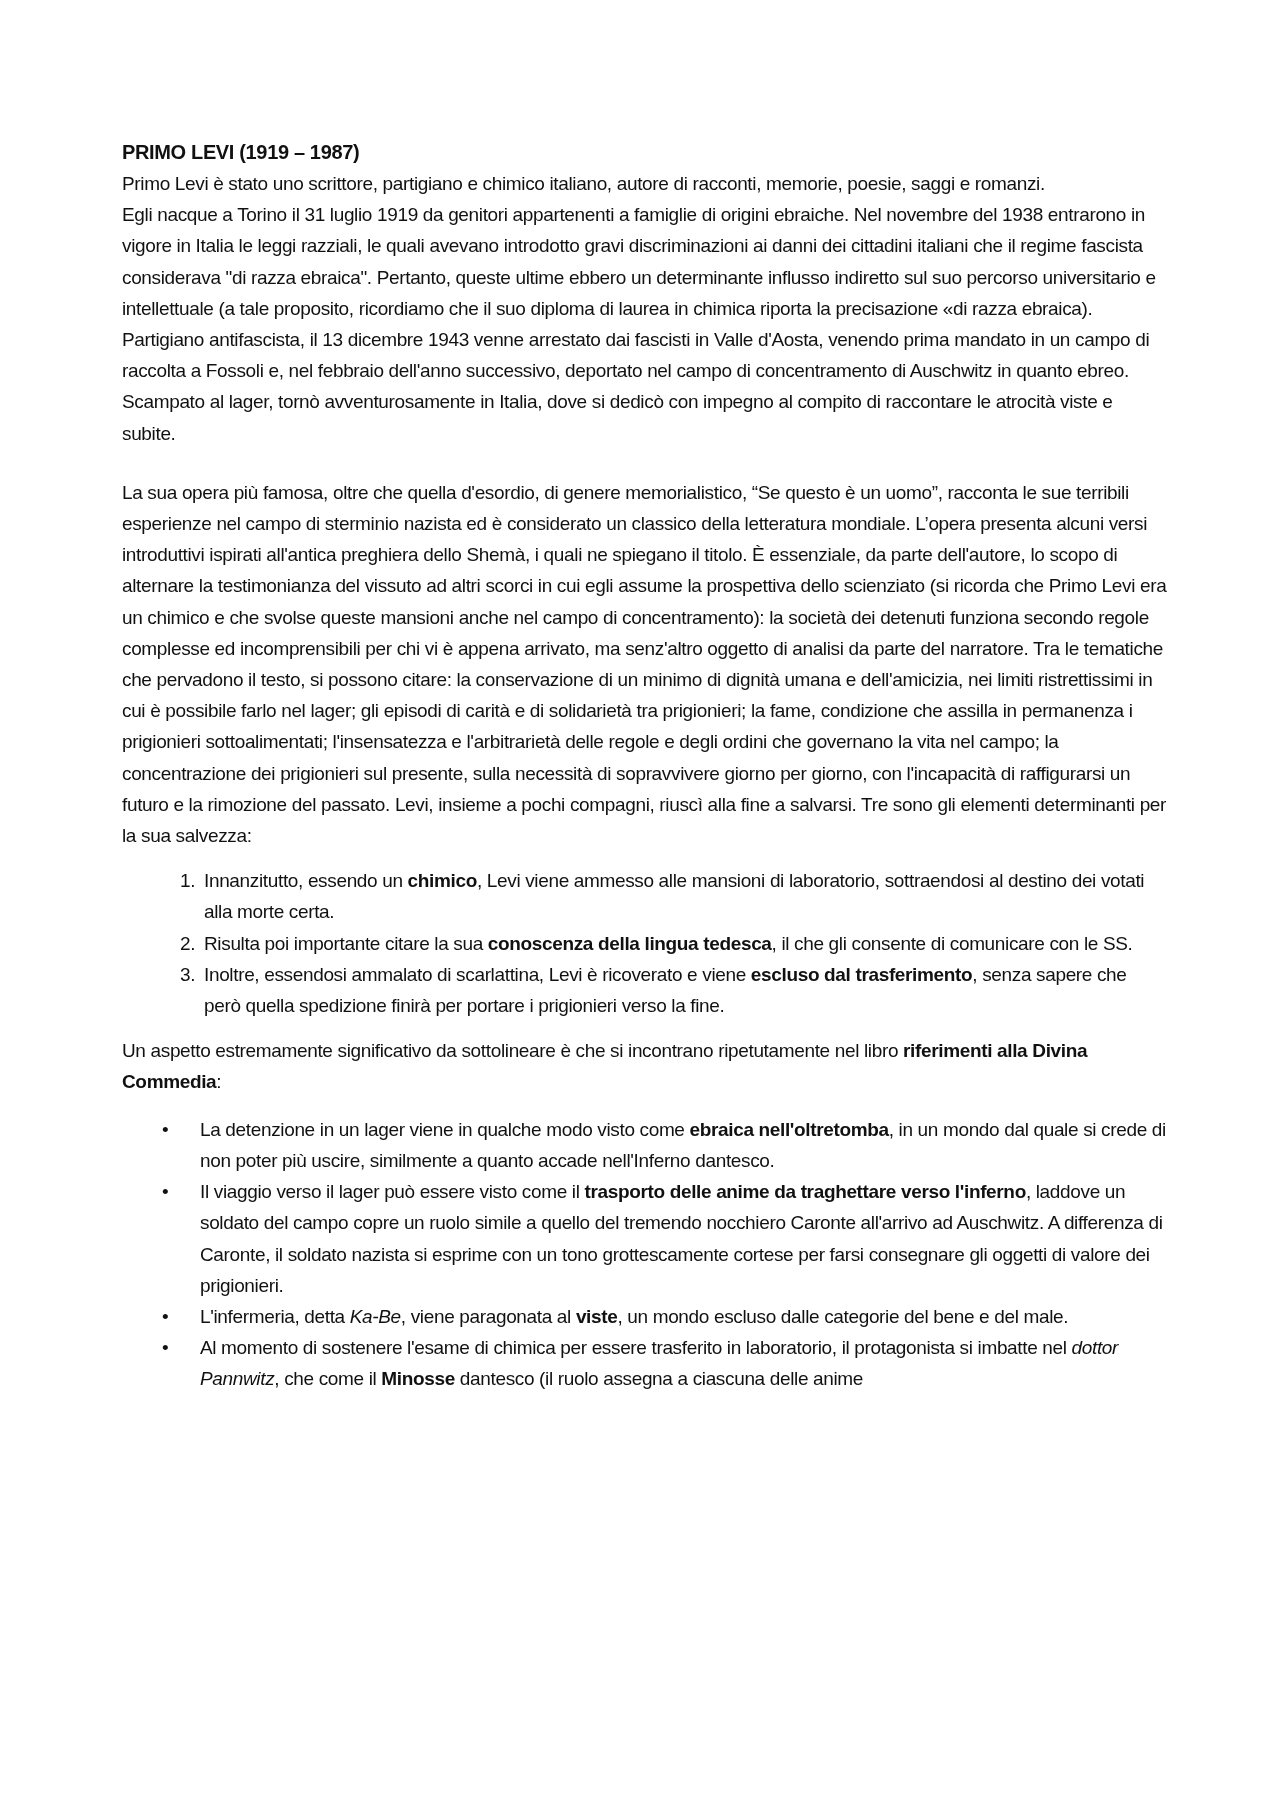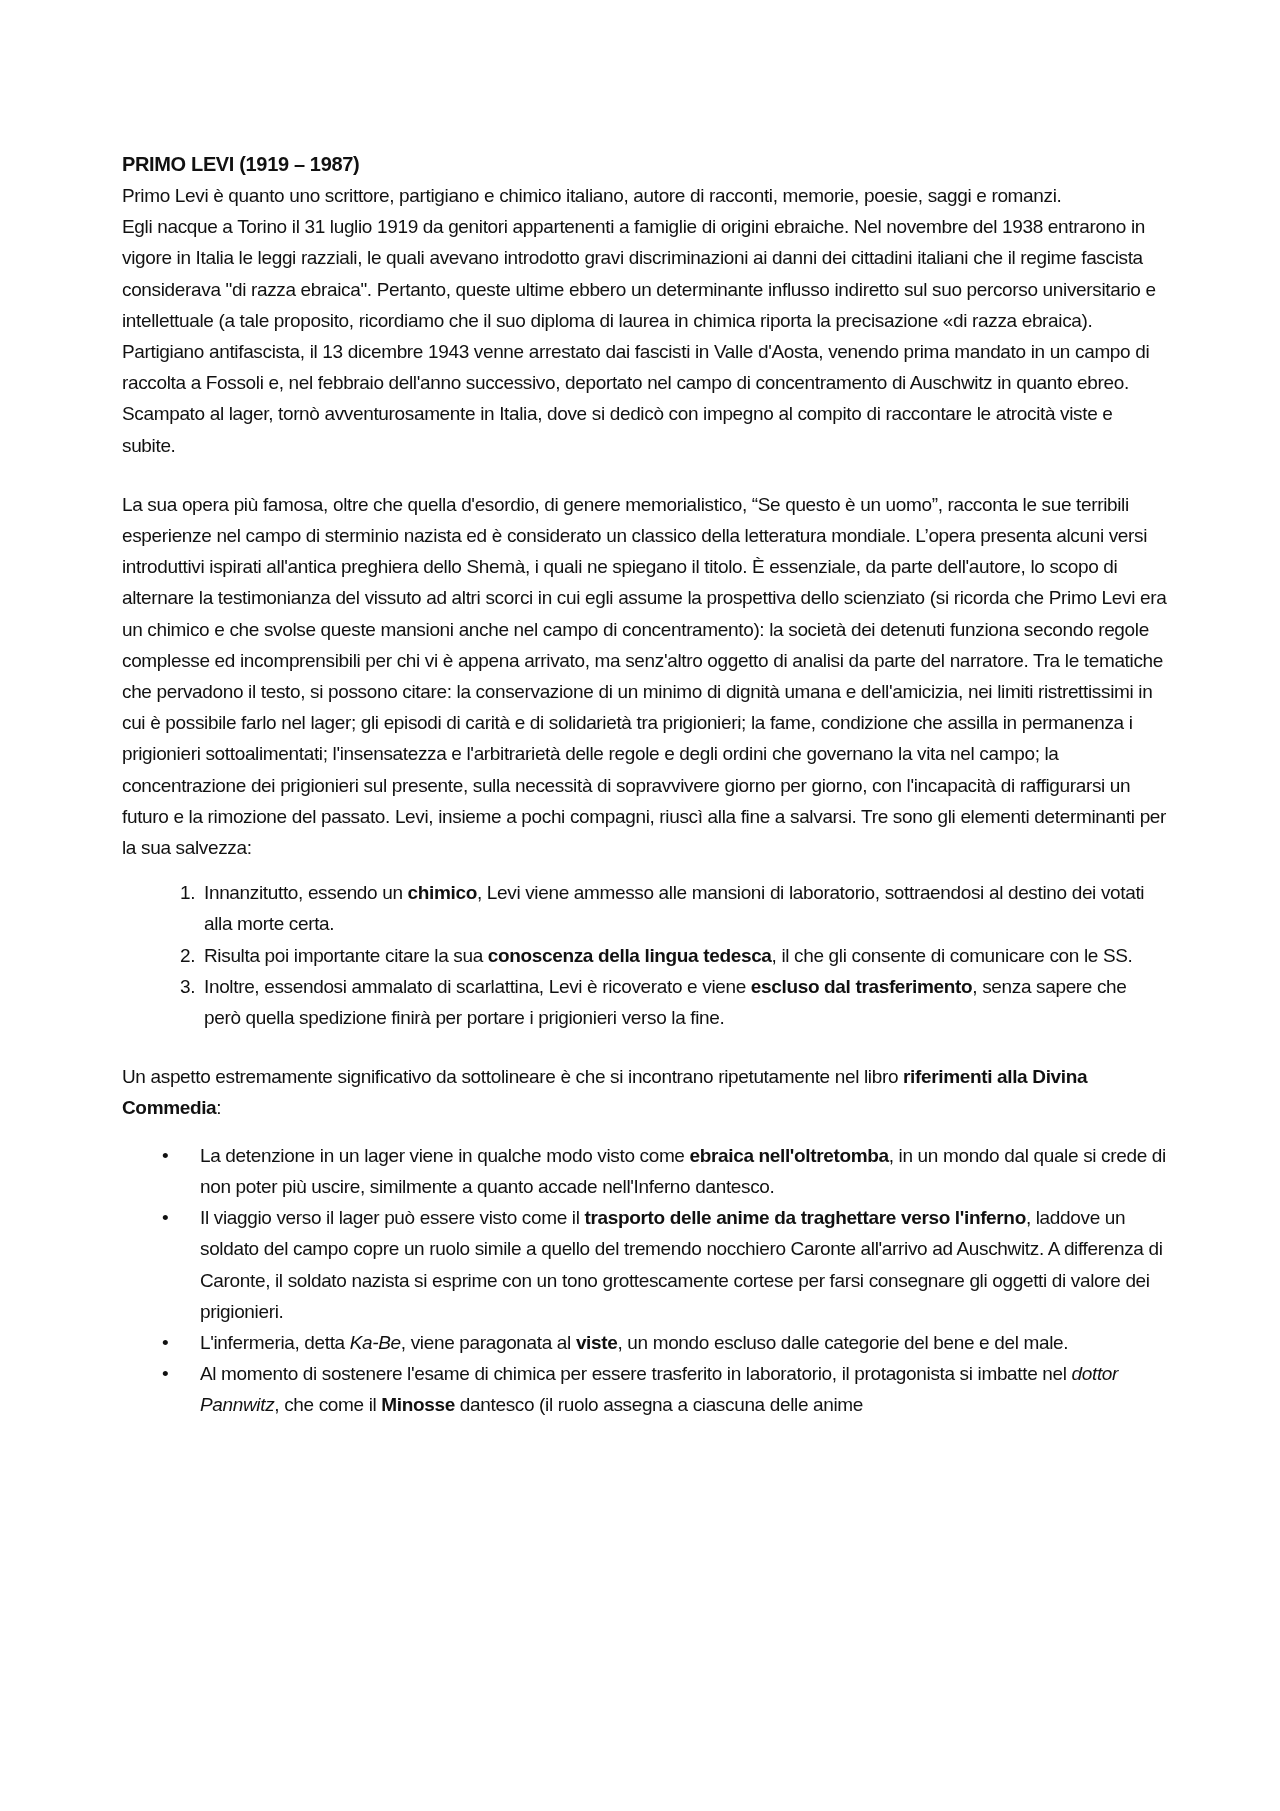--- a/index.html
+++ b/index.html
@@ -11,38 +11,38 @@
       width: 1280px;
       height: 1811px;
       overflow: hidden;
       position: relative;
       font-family: "Liberation Sans", sans-serif;
       color: #111111;
     }
     .page {
       position: absolute;
       left: 122px;
-      top: 148px;
+      top: 136px;
       width: 1045px;
       font-size: 19px;
       line-height: 31.2px;
       letter-spacing: -0.35px;
     }
     .heading {
       font-weight: bold;
       font-size: 20px;
       line-height: 32px;
       margin: 0;
     }
     .para {
       margin: 0;
     }
     .para-gap-after { margin-bottom: 28px; }
     ol.numbered {
-      margin: 14px 0 28px 0;
+      margin: 14px 0 14px 0;
       padding-left: 78px;
     }
     ol.numbered li {
       padding-left: 4px;
     }
     ul.bulleted {
       margin: 16px 0 0 0;
       padding-left: 78px;
       list-style: none;
     }
@@ -56,21 +56,21 @@
     }
     b { font-weight: bold; }
     i { }
   </style>
 </head>
 <body>
 
 <div class="page">
 
   <h1 class="heading">PRIMO LEVI (1919 – 1987)</h1>
-  <p class="para">Primo Levi è quanto uno scrittore, partigiano e chimico italiano, autore di racconti, memorie, poesie, saggi e romanzi.</p>
+  <p class="para">Primo Levi è stato uno scrittore, partigiano e chimico italiano, autore di racconti, memorie, poesie, saggi e romanzi.</p>
   <p class="para para-gap-after">Egli nacque a Torino il 31 luglio 1919 da genitori appartenenti a famiglie di origini ebraiche. Nel novembre del 1938 entrarono in vigore in Italia le leggi razziali, le quali avevano introdotto gravi discriminazioni ai danni dei cittadini italiani che il regime fascista considerava "di razza ebraica". Pertanto, queste ultime ebbero un determinante influsso indiretto sul suo percorso universitario e intellettuale (a tale proposito, ricordiamo che il suo diploma di laurea in chimica riporta la precisazione «di razza ebraica). Partigiano antifascista, il 13 dicembre 1943 venne arrestato dai fascisti in Valle d'Aosta, venendo prima mandato in un campo di raccolta a Fossoli e, nel febbraio dell'anno successivo, deportato nel campo di concentramento di Auschwitz in quanto ebreo. Scampato al lager, tornò avventurosamente in Italia, dove si dedicò con impegno al compito di raccontare le atrocità viste e subite.</p>
 
   <p class="para">La sua opera più famosa, oltre che quella d'esordio, di genere memorialistico, “Se questo è un uomo”, racconta le sue terribili esperienze nel campo di sterminio nazista ed è considerato un classico della letteratura mondiale. L’opera presenta alcuni versi introduttivi ispirati all'antica preghiera dello Shemà, i quali ne spiegano il titolo. È essenziale, da parte dell'autore, lo scopo di alternare la testimonianza del vissuto ad altri scorci in cui egli assume la prospettiva dello scienziato (si ricorda che Primo Levi era un chimico e che svolse queste mansioni anche nel campo di concentramento): la società dei detenuti funziona secondo regole complesse ed incomprensibili per chi vi è appena arrivato, ma senz'altro oggetto di analisi da parte del narratore. Tra le tematiche che pervadono il testo, si possono citare: la conservazione di un minimo di dignità umana e dell'amicizia, nei limiti ristrettissimi in cui è possibile farlo nel lager; gli episodi di carità e di solidarietà tra prigionieri; la fame, condizione che assilla in permanenza i prigionieri sottoalimentati; l'insensatezza e l'arbitrarietà delle regole e degli ordini che governano la vita nel campo; la concentrazione dei prigionieri sul presente, sulla necessità di sopravvivere giorno per giorno, con l'incapacità di raffigurarsi un futuro e la rimozione del passato. Levi, insieme a pochi compagni, riuscì alla fine a salvarsi. Tre sono gli elementi determinanti per la sua salvezza:</p>
 
   <ol class="numbered">
     <li><span>Innanzitutto, essendo un </span><b>chimico</b><span>, Levi viene ammesso alle mansioni di laboratorio, sottraendosi al destino dei votati alla morte certa.</span></li>
     <li><span>Risulta poi importante citare la sua </span><b>conoscenza della lingua tedesca</b><span>, il che gli consente di comunicare con le SS.</span></li>
     <li><span>Inoltre, essendosi ammalato di scarlattina, Levi è ricoverato e viene </span><b>escluso dal trasferimento</b><span>, senza sapere che però quella spedizione finirà per portare i prigionieri verso la fine.</span></li>
   </ol>
 

